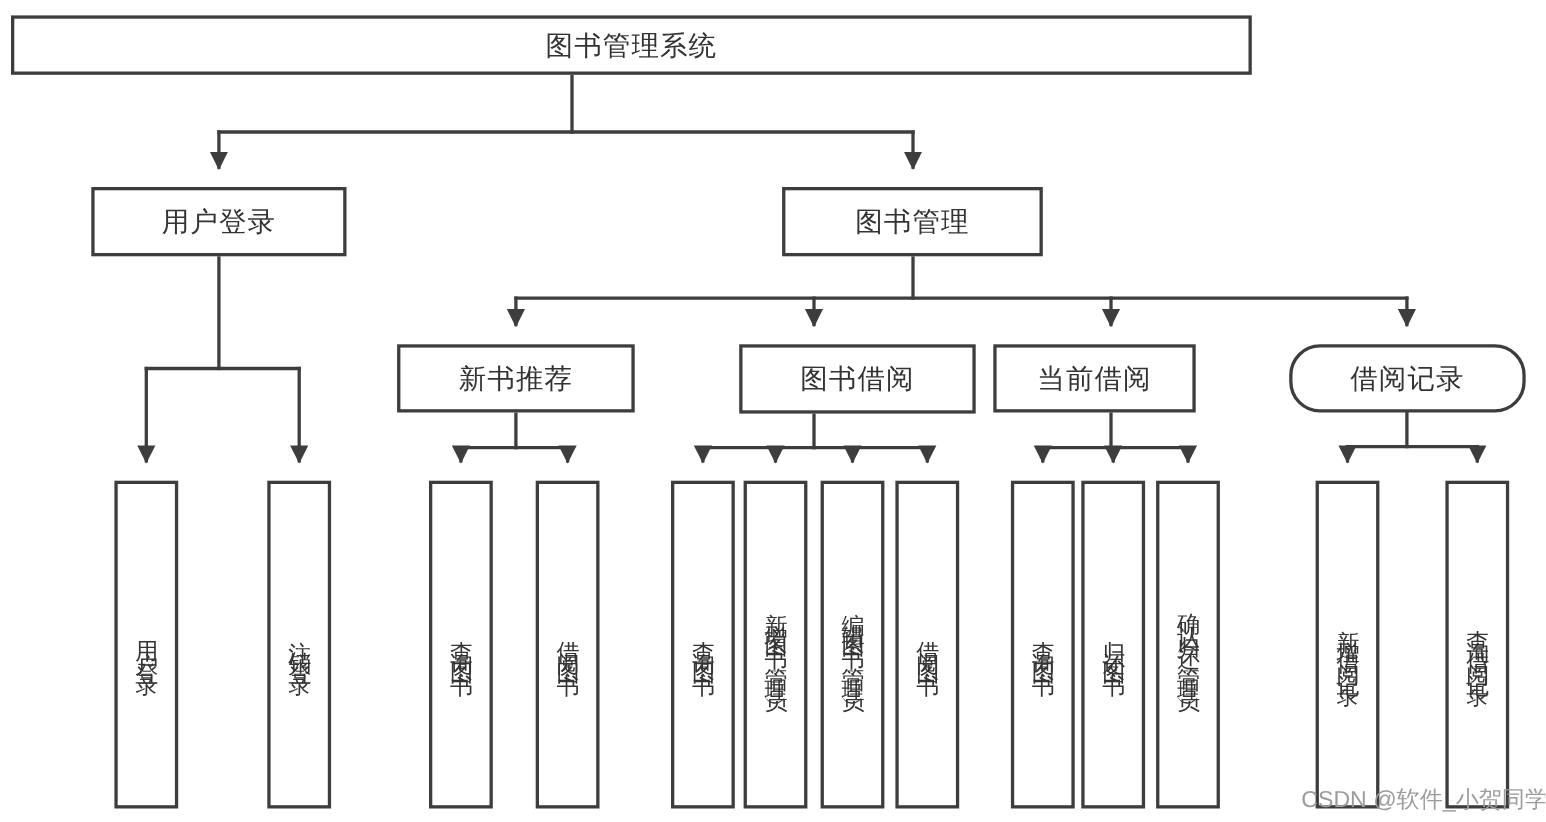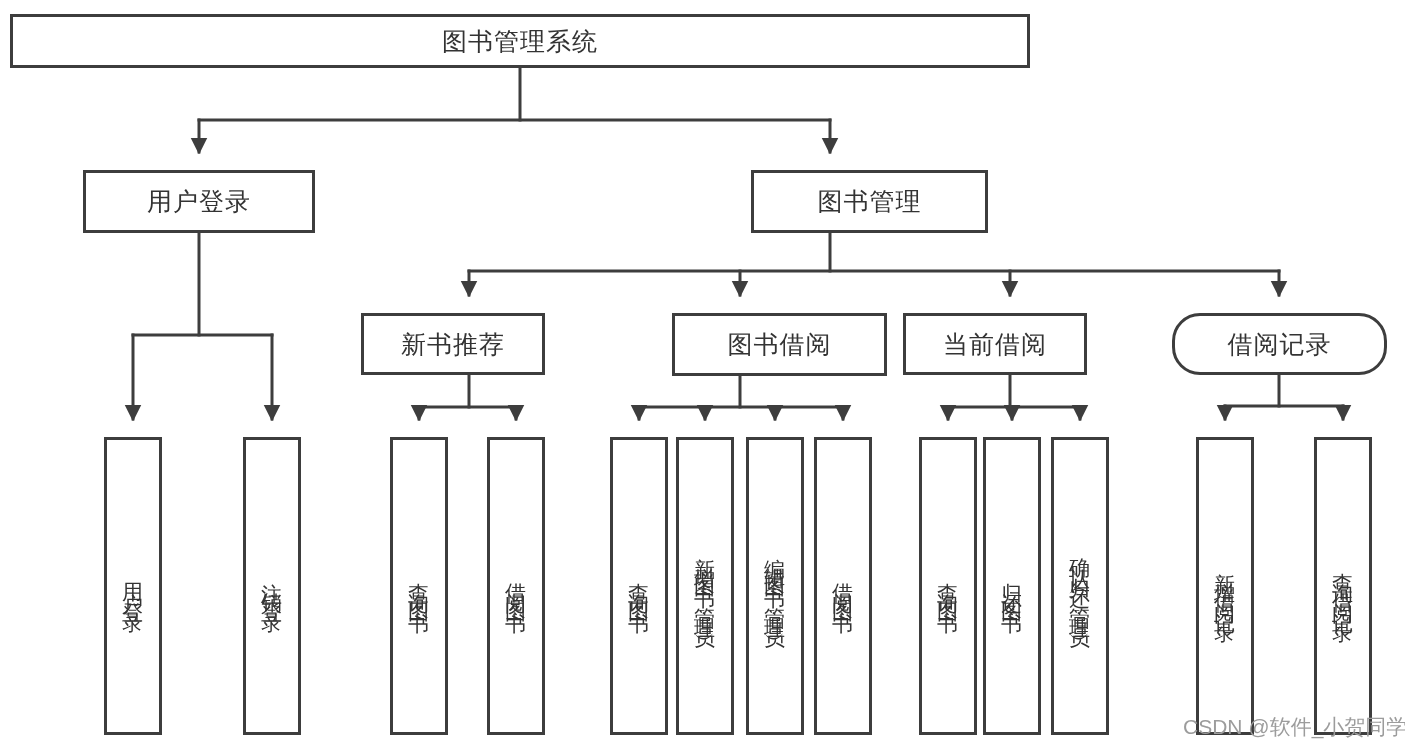--- a/index.html
+++ b/index.html
@@ -124,26 +124,26 @@
 
       <g>
         <path d="M1279,375 L1279,406"></path>
         <path d="M1225,406 L1343,406"></path>
         <path d="M1225,406 L1225,419" marker-end="url(#arrow)"></path>
         <path d="M1343,406 L1343,419" marker-end="url(#arrow)"></path>
       </g>
     </g>
   </svg>
 
-  <div class="node hnode" style="left:10px; top:14px; width:1020px; height:54px;">图书管理系统</div>
+  <div class="node hnode" style="left:10px; top:14px; width:1128px; height:54px;">图书管理系统</div>
 
   <div class="node hnode" style="left:83px; top:170px; width:232px; height:63px;">用户登录</div>
-  <div class="node hnode" style="left:711px; top:170px; width:237px; height:63px;margin-left:40px;">图书管理</div>
+  <div class="node hnode" style="left:711px; top:170px; width:237px; height:63px;">图书管理</div>
 
-  <div class="node hnode" style="left:361px; top:313px; width:184px; height:62px;">新书推荐</div>
+  <div class="node hnode" style="left:361px; top:313px; width:216px; height:62px;">新书推荐</div>
   <div class="node hnode" style="left:632px; top:313px; width:215px; height:63px;margin-left:40px;">图书借阅</div>
   <div class="node hnode" style="left:903px; top:313px; width:184px; height:62px;">当前借阅</div>
   <div class="node hnode" style="left:1172px; top:313px; width:215px; height:62px;border-radius:28px;">借阅记录</div>
 
   <div class="node vnode" style="left:104px;">
     <span class="vtext">用户登录</span>
   </div>
   <div class="node vnode" style="left:243px;">
     <span class="vtext">注销登录</span>
   </div>

